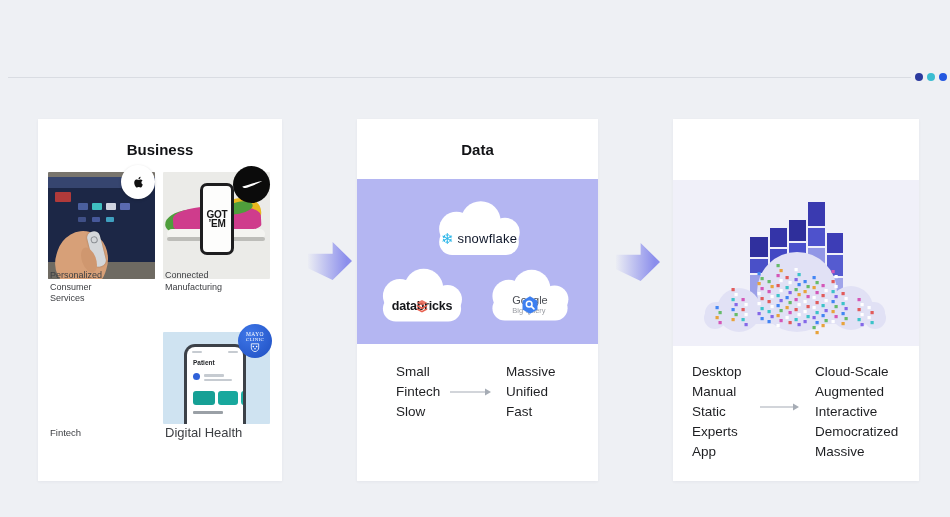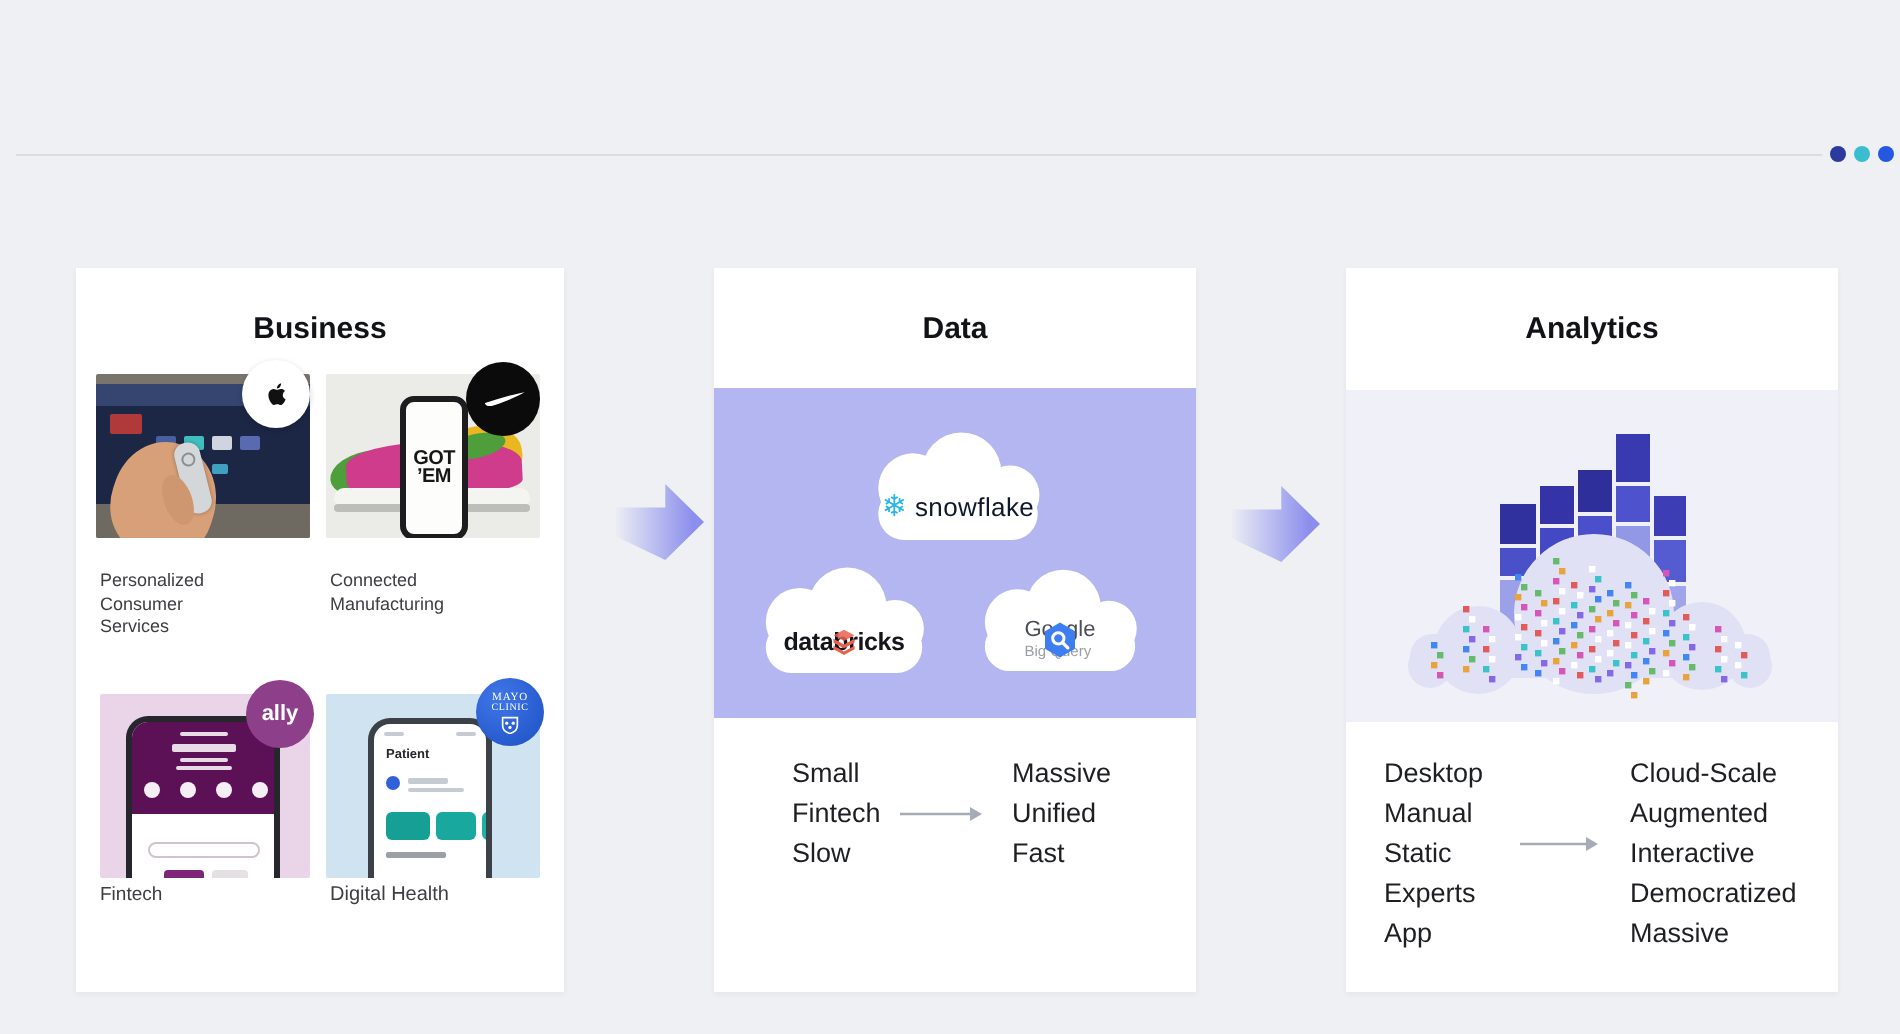--- a/index.html
+++ b/index.html
@@ -6,35 +6,35 @@
   html,body { width:950px; height:517px; }
   body { font-family:"Liberation Sans", sans-serif; background:#eef0f4; position:relative; overflow:hidden; }
 
   .slide { position:absolute; inset:0; }
 
   .slide-title { position:absolute; left:28px; top:34px; font-size:25px; font-weight:700; color:#17181c; letter-spacing:-0.3px; }
   .title-divider { position:absolute; left:8px; top:77px; width:903px; height:1px; background:#d9dce2; }
   .dots { position:absolute; right:3px; top:73px; display:flex; gap:4px; }
   .dots span { width:8px; height:8px; border-radius:50%; display:block; }
 
-  .panel { position:absolute; top:134px; height:362px; background:#fff; box-shadow:0 1px 3px rgba(30,40,80,.05); }
+  .panel { position:absolute; top:119px; height:362px; background:#fff; box-shadow:0 1px 3px rgba(30,40,80,.05); }
   .panel-business { left:38px; width:244px; }
   .panel-data { left:357px; width:241px; }
   .panel-analytics { left:673px; width:246px; }
   .panel-title { position:absolute; top:22px; left:0; right:0; text-align:center; font-size:15px; font-weight:700; color:#121316; }
 
   
   .flow-arrow { position:absolute; width:44px; height:38px;
     background:linear-gradient(90deg, rgba(143,146,238,0.03), #8b8eec 88%);
     clip-path:polygon(0 31%, 56% 31%, 56% 0, 100% 50%, 56% 100%, 0 69%); }
   .flow-arrow.a1 { left:308px; top:242px; }
   .flow-arrow.a2 { left:616px; top:243px; }
 
   
-  .biz-card { position:absolute; width:107px; height:82px; }
+  .biz-card { position:absolute; width:107px; height:107px; }
   .biz-img { position:absolute; inset:0; overflow:hidden; border-radius:1px; }
   .badge { position:absolute; width:34px; height:34px; border-radius:50%; top:-7px; left:73px;
            display:flex; flex-direction:column; align-items:center; justify-content:center; z-index:5; }
   .badge-apple { background:#fff; box-shadow:0 1px 3px rgba(0,0,0,.18); }
   .badge-nike { background:#0b0b0b; }
   .badge-ally { background:#8e3f8a; color:#fff; font-size:11px; font-weight:700; }
   .badge-mayo { background:radial-gradient(circle at 35% 30%, #3f77e8, #1e4fc2); color:#fff; text-align:center; }
   .badge-mayo .m1 { font-family:"Liberation Serif", serif; font-size:5.5px; letter-spacing:.4px; line-height:6px; }
   .badge-mayo .m2 { font-family:"Liberation Serif", serif; font-size:5px; letter-spacing:.3px; line-height:6px; }
   .caption { position:absolute; font-size:9px; line-height:11.5px; color:#3c3e42; }
@@ -150,42 +150,20 @@
         </div>
       </div>
       <div class="badge badge-nike" style="left:70px; top:-6px; width:37px; height:37px;">
         <svg width="22" height="9" viewBox="0 0 32 11">
             <path fill="#fff" d="M2 8.5C9 6.5 22 2 31 .5 24 4.5 12 9.5 7 10.5 4.5 11 2.8 10.4 2 8.5Z"></path>
           </svg>
       </div>
     </div>
     <div class="caption" style="left:127px; top:151px; width:84px;">Connected Manufacturing</div>
 
-    <div class="biz-card" style="left:12px; top:213px; width:105px; height:92px;">
-      <div class="biz-img scene-ally">
-        <div class="ally-phone">
-          <div class="ally-screen-top">
-            <div class="dash" style="left:24px;top:5px;width:24px;height:2px;"></div>
-            <div class="dash" style="left:20px;top:11px;width:32px;height:4px;"></div>
-            <div class="dash" style="left:24px;top:18px;width:24px;height:2px;"></div>
-            <div class="dash" style="left:22px;top:22px;width:28px;height:2px;"></div>
-            <span class="ally-circle" style="left:6px;"></span>
-            <span class="ally-circle" style="left:24px;"></span>
-            <span class="ally-circle" style="left:42px;"></span>
-            <span class="ally-circle" style="left:60px;"></span>
-          </div>
-          <div class="ally-pillrow"></div>
-          <div class="ally-btn1"></div>
-          <div class="ally-btn2"></div>
-        </div>
-      </div>
-      <div class="badge badge-ally">
-        <span>ally</span>
-      </div>
-    </div>
     <div class="caption" style="left:12px; top:308px; width:84px; font-size:9.5px;">Fintech</div>
 
     <div class="biz-card" style="left:125px; top:213px; height:92px;">
       <div class="biz-img scene-mayo">
         <div class="mayo-phone">
           <div class="gline" style="left:5px;top:4px;width:10px;height:2px;"></div>
           <div class="gline" style="right:5px;top:4px;width:10px;height:2px;"></div>
           <div class="mayo-patient">Patient</div>
           <div class="mayo-ava"></div>
           <div class="gline" style="left:17px;top:27px;width:20px;height:2.5px;"></div>
@@ -200,21 +178,21 @@
         <span class="m1">MAYO</span>
         <span class="m2">CLINIC</span>
         <svg width="10" height="9" viewBox="0 0 12 11">
             <path d="M1.5 1h9v5c0 2.4-2 4-4.5 4.7C3.5 10 1.5 8.4 1.5 6Z" fill="none" stroke="#fff" stroke-width="1"></path>
             <circle cx="4" cy="4.4" r="1" fill="#fff"></circle>
             <circle cx="8" cy="4.4" r="1" fill="#fff"></circle>
             <circle cx="6" cy="7" r="1" fill="#fff"></circle>
           </svg>
       </div>
     </div>
-    <div class="caption" style="left:127px; top:308px; width:90px; font-size:10px;">Digital Health</div>
+    <div class="caption" style="left:127px; top:308px; width:90px; font-size:13px;">Digital Health</div>
   </section>
 
   <div class="flow-arrow a1"></div>
 
   <section class="panel panel-data">
     <h2 class="panel-title">Data</h2>
     <div class="data-fill"></div>
 
     <div class="cloud" style="left:70px; top:78px; width:104px; height:64px;">
       <svg viewBox="0 0 120 64">
@@ -286,21 +264,20 @@
     <div class="compare-col" style="left:149px; top:243px;">
       <div>Massive</div>
       <div>Unified</div>
       <div>Fast</div>
     </div>
   </section>
 
   <div class="flow-arrow a2"></div>
 
   <section class="panel panel-analytics">
-    <h2 class="panel-title">Analytics</h2>
 
     <div class="ana-fill">
       <svg width="246" height="166" viewBox="0 0 246 166">
 
         <g>
           <rect x="77" y="57" width="18" height="20" fill="#30309e"></rect>
             <rect x="77" y="79" width="18" height="14" fill="#4a50c8"></rect>
             <rect x="77" y="95" width="18" height="40" fill="#9ba0e8"></rect>
           <rect x="97" y="48" width="17" height="19" fill="#3434a8"></rect>
             <rect x="97" y="69" width="17" height="16" fill="#4348c4"></rect>

